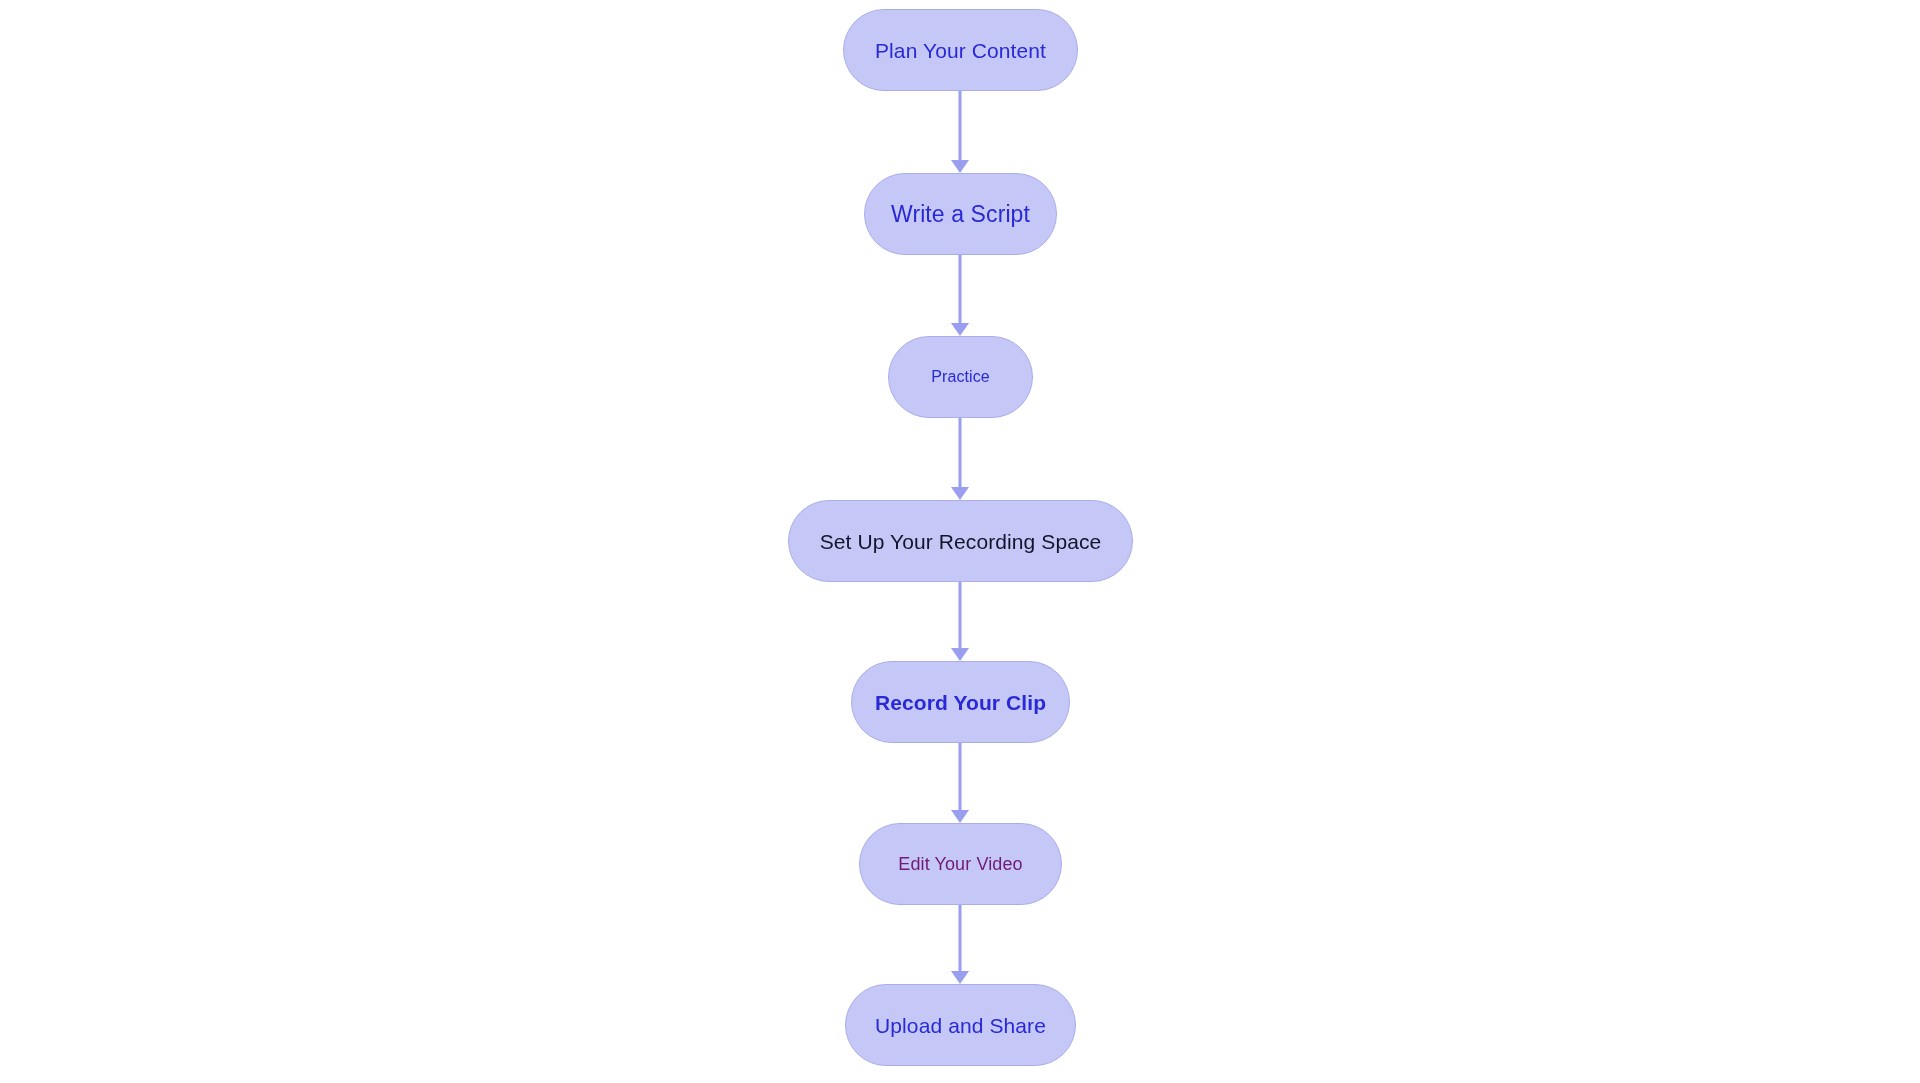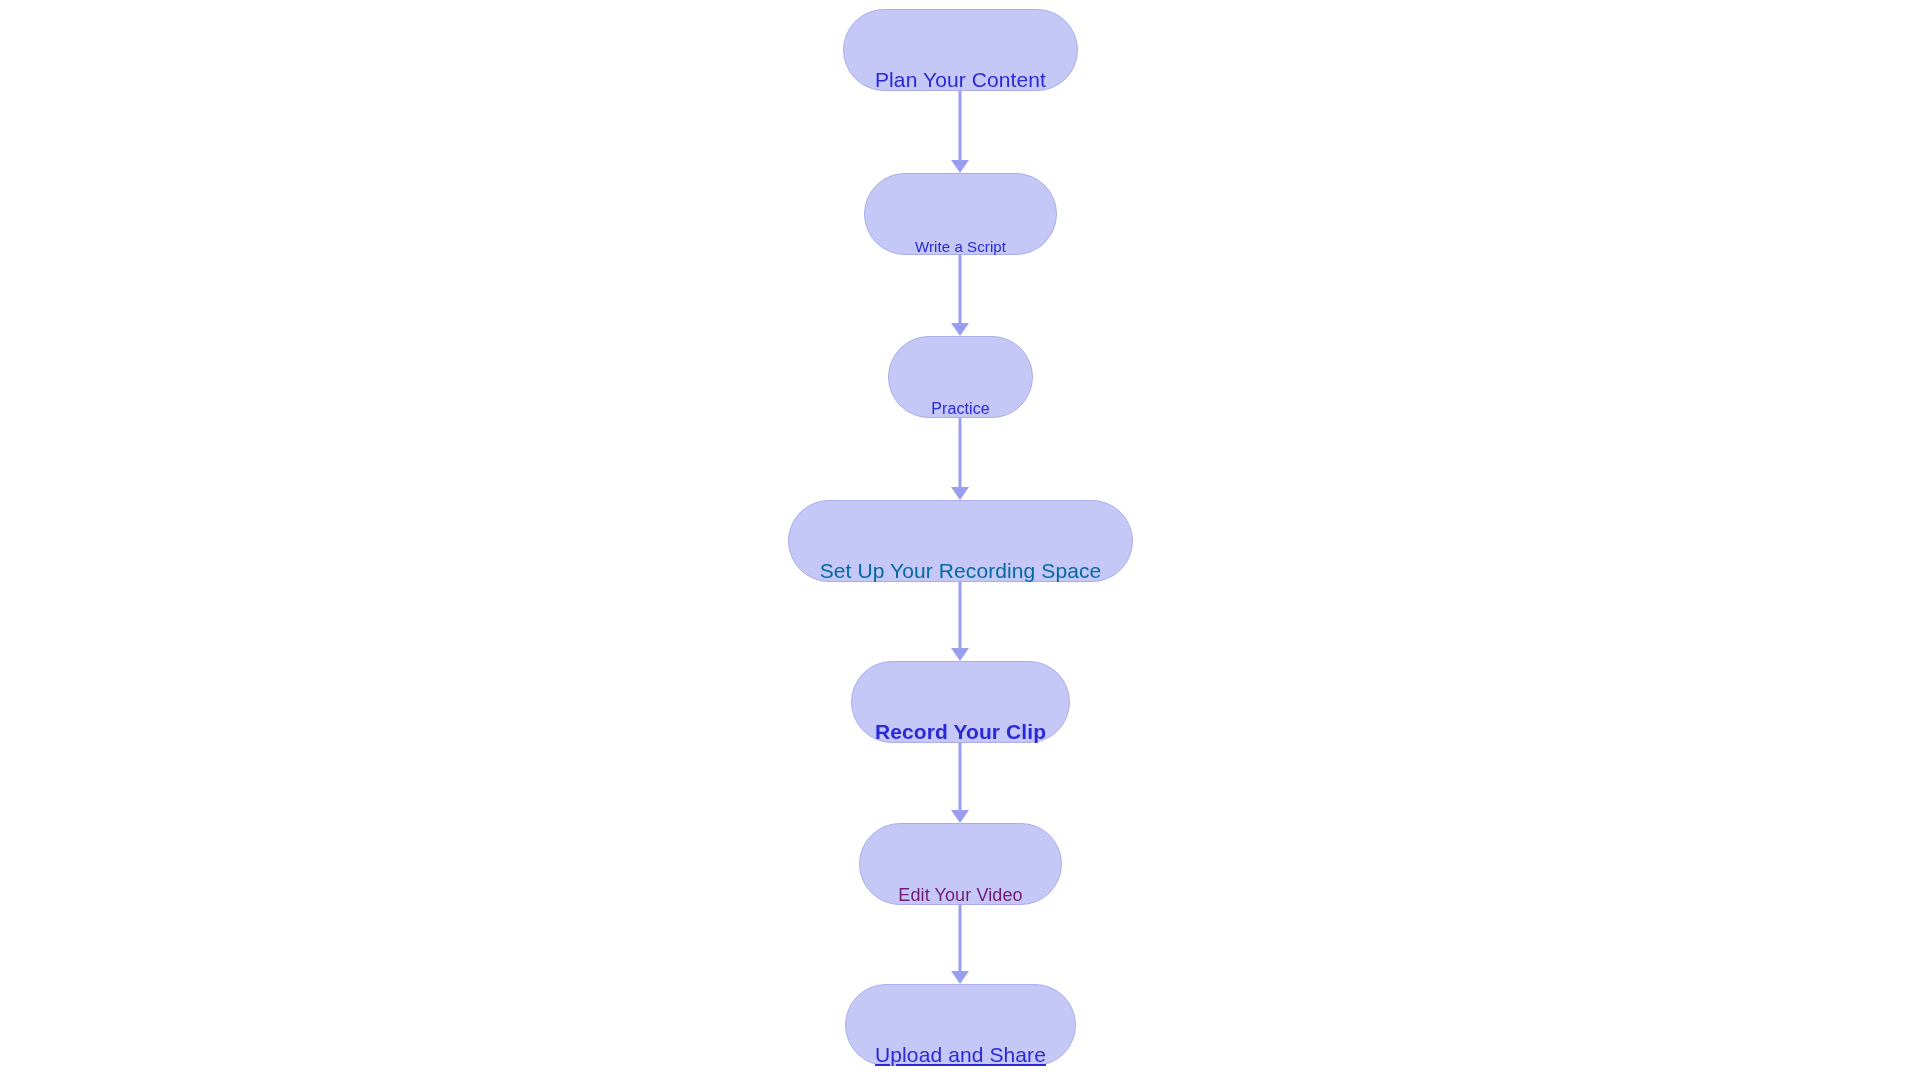--- a/index.html
+++ b/index.html
@@ -17,21 +17,21 @@
   #flow-canvas {
     position: relative;
     width: 1920px;
     height: 1083px;
     background: #ffffff;
   }
 
   .flow-node {
     position: absolute;
     display: flex;
-    align-items: flex-end;
+    align-items: center;
     justify-content: center;
     background: #c5c8f7;
     border: 1.4px solid #a9ade9;
     border-radius: 999px;
     color: #2929d6;
     font-size: 21px;
     font-weight: 400;
     letter-spacing: 0.1px;
     line-height: 1;
     white-space: nowrap;
@@ -90,31 +90,31 @@
       <div class="conn-line" style="height: 68px; background: rgb(154, 158, 240); width: 3px;"></div>
       <div class="conn-head" style="top: 67px; border-top-color: rgb(154, 158, 240);"></div>
     </div>
     <div class="flow-connector" style="left: 940px; top: 905px; width: 40px; height: 79px;">
       <div class="conn-line" style="height: 67px; background: rgb(154, 158, 240); width: 3px;"></div>
       <div class="conn-head" style="top: 66px; border-top-color: rgb(154, 158, 240);"></div>
     </div>
     <div class="flow-node" style="left: 843px; top: 9px; width: 235px; height: 82px; background: rgb(197, 200, 247); border-color: rgb(169, 173, 233); color: rgb(41, 41, 214); font-size: 21px;">
       <span>Plan Your Content</span>
     </div>
-    <div class="flow-node" style="left: 864px; top: 173px; width: 193px; height: 82px; background: rgb(197, 200, 247); border-color: rgb(169, 173, 233); color: rgb(41, 41, 214); font-size: 15px;">
+    <div class="flow-node" style="left: 864px; top: 173px; width: 193px; height: 82px; background: rgb(197, 200, 247); border-color: rgb(169, 173, 233); color: rgb(41, 41, 214); font-size: 23px;">
       <span>Write a Script</span>
     </div>
     <div class="flow-node" style="left: 888px; top: 336px; width: 145px; height: 82px; background: rgb(197, 200, 247); border-color: rgb(169, 173, 233); color: rgb(41, 41, 214); font-size: 16px;">
       <span>Practice</span>
     </div>
-    <div class="flow-node" style="left: 788px; top: 500px; width: 345px; height: 82px; background: rgb(197, 200, 247); border-color: rgb(169, 173, 233); color: #0369a1; font-size: 21px;">
+    <div class="flow-node" style="left: 788px; top: 500px; width: 345px; height: 82px; background: rgb(197, 200, 247); border-color: rgb(169, 173, 233); color: #0f172a; font-size: 21px;">
       <span>Set Up Your Recording Space</span>
     </div>
     <div class="flow-node" style="left: 851px; top: 661px; width: 219px; height: 82px; background: rgb(197, 200, 247); border-color: rgb(169, 173, 233); color: rgb(41, 41, 214); font-size: 21px; font-weight: bold;">
       <span>Record Your Clip</span>
     </div>
     <div class="flow-node" style="left: 859px; top: 823px; width: 203px; height: 82px; background: rgb(197, 200, 247); border-color: rgb(169, 173, 233); color: #701a75; font-size: 18px;">
       <span>Edit Your Video</span>
     </div>
-    <div class="flow-node" style="left: 845px; top: 984px; width: 231px; height: 82px; background: rgb(197, 200, 247); border-color: rgb(169, 173, 233); color: rgb(41, 41, 214); font-size: 21px; text-decoration: underline;">
+    <div class="flow-node" style="left: 845px; top: 984px; width: 231px; height: 82px; background: rgb(197, 200, 247); border-color: rgb(169, 173, 233); color: rgb(41, 41, 214); font-size: 21px;">
       <span>Upload and Share</span>
     </div>
   </div>
 
 </body></html>

